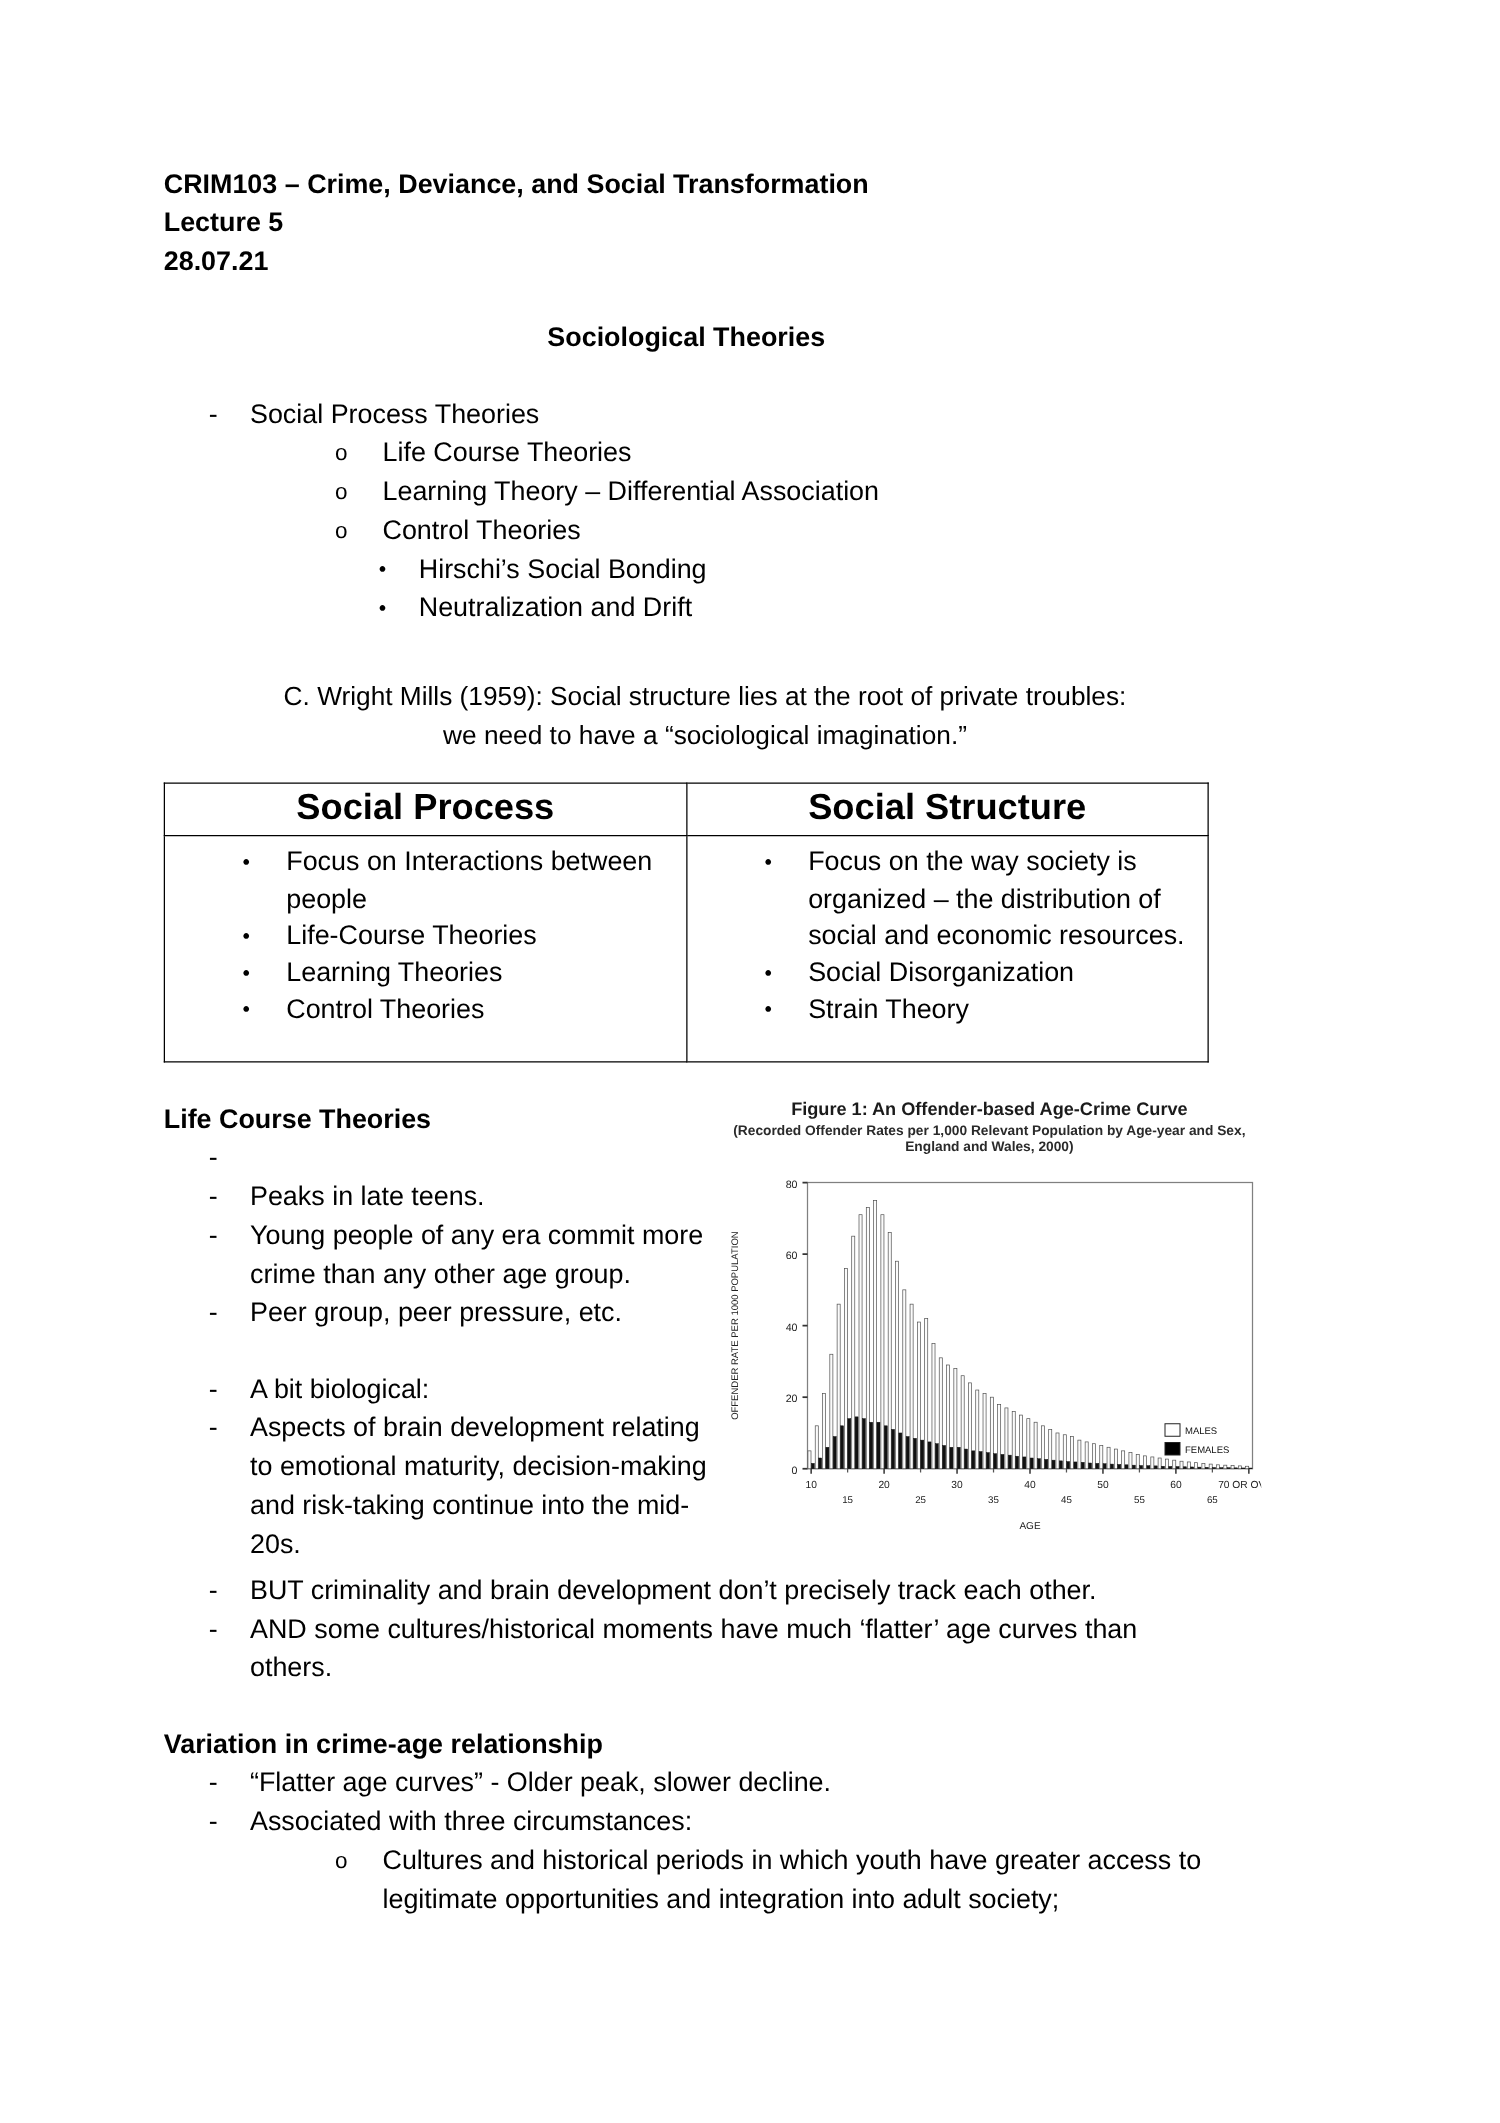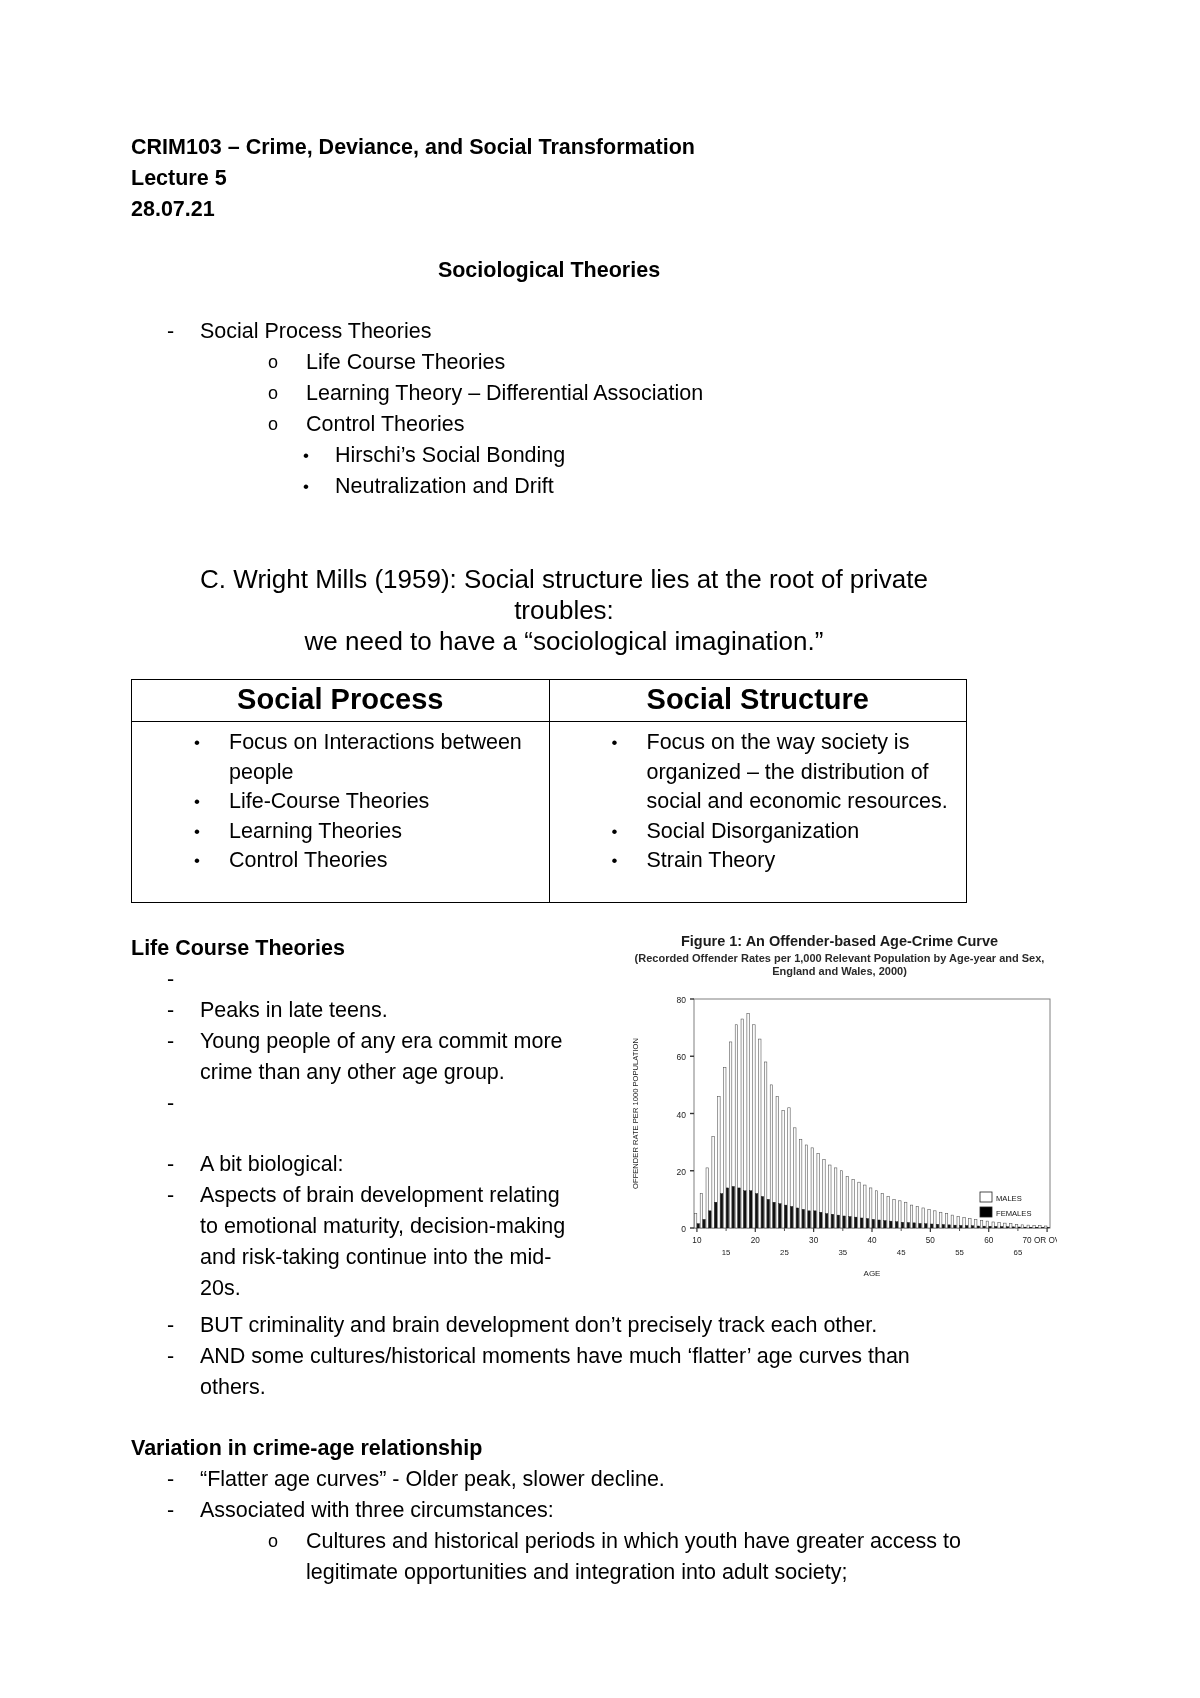--- a/index.html
+++ b/index.html
@@ -56,25 +56,24 @@
   .lvl3 {
     display: flex;
     font-size: 21.5px;
     line-height: 31px;
     padding-left: 172px;
   }
   .lvl3 .mk { width: 32px; flex: 0 0 32px; font-size: 17px; }
 
   .quote-block {
     text-align: center;
-    font-size: 26px;
+    font-size: 21px;
     line-height: 31px;
     padding-left: 40px;
     padding-right: 10px;
-    margin-top: 22px;
   }
 
   
   table.cmp {
     border-collapse: collapse;
     width: 836px;
     margin-top: 22px;
     table-layout: fixed;
   }
   table.cmp th, table.cmp td {
@@ -104,21 +103,21 @@
   
   .cols {
     position: relative;
     margin-top: 30px;
   }
   .leftcol {
     width: 452px;
   }
   .figure {
     position: absolute;
-    left: 491px;
+    left: 443px;
     top: 0px;
     width: 435px;
   }
   .fig-title {
     text-align: center;
     font-size: 14.5px;
     font-weight: bold;
     line-height: 17px;
     color: #1b1b1b;
   }
@@ -265,20 +264,21 @@
         <div class="hang">
           <span class="mk">-</span>
           <span class="tx">Peaks in late teens.</span>
         </div>
         <div class="hang">
           <span class="mk">-</span>
           <span class="tx">Young people of any era commit more crime than any other age group.</span>
         </div>
         <div class="hang">
           <span class="mk">-</span>
+          <span class="tx">Peer group, peer pressure, etc.</span>
         </div>
 
         <div class="spacer-md"></div>
 
         <div class="hang">
           <span class="mk">-</span>
           <span class="tx">A bit biological:</span>
         </div>
         <div class="hang">
           <span class="mk">-</span>

